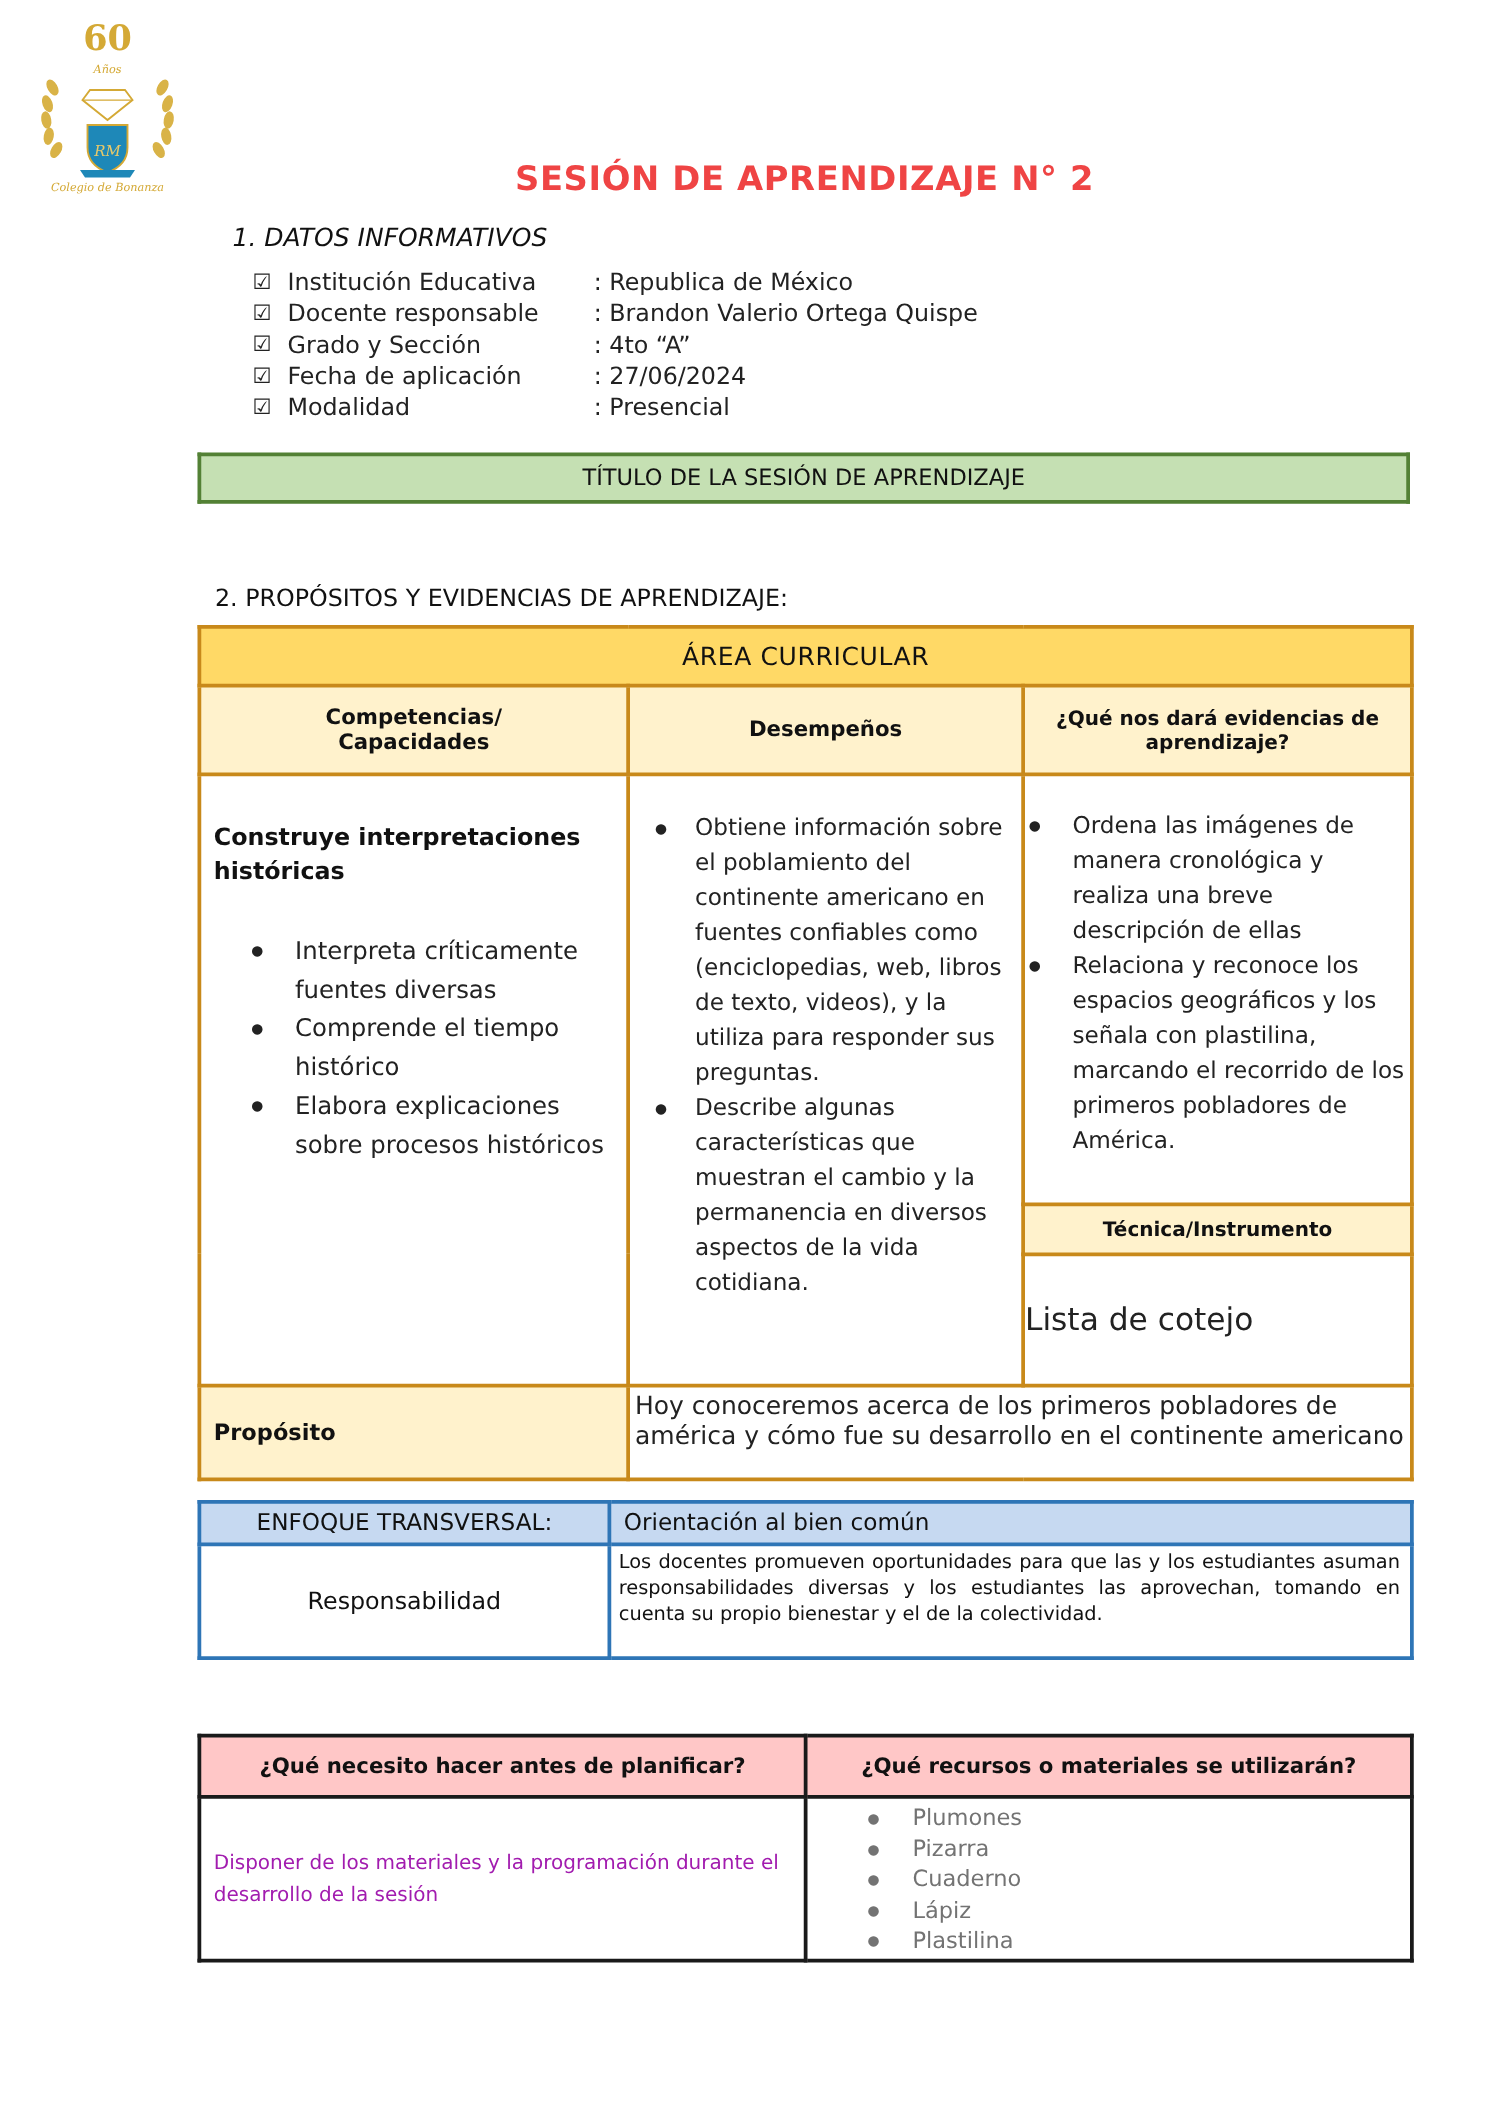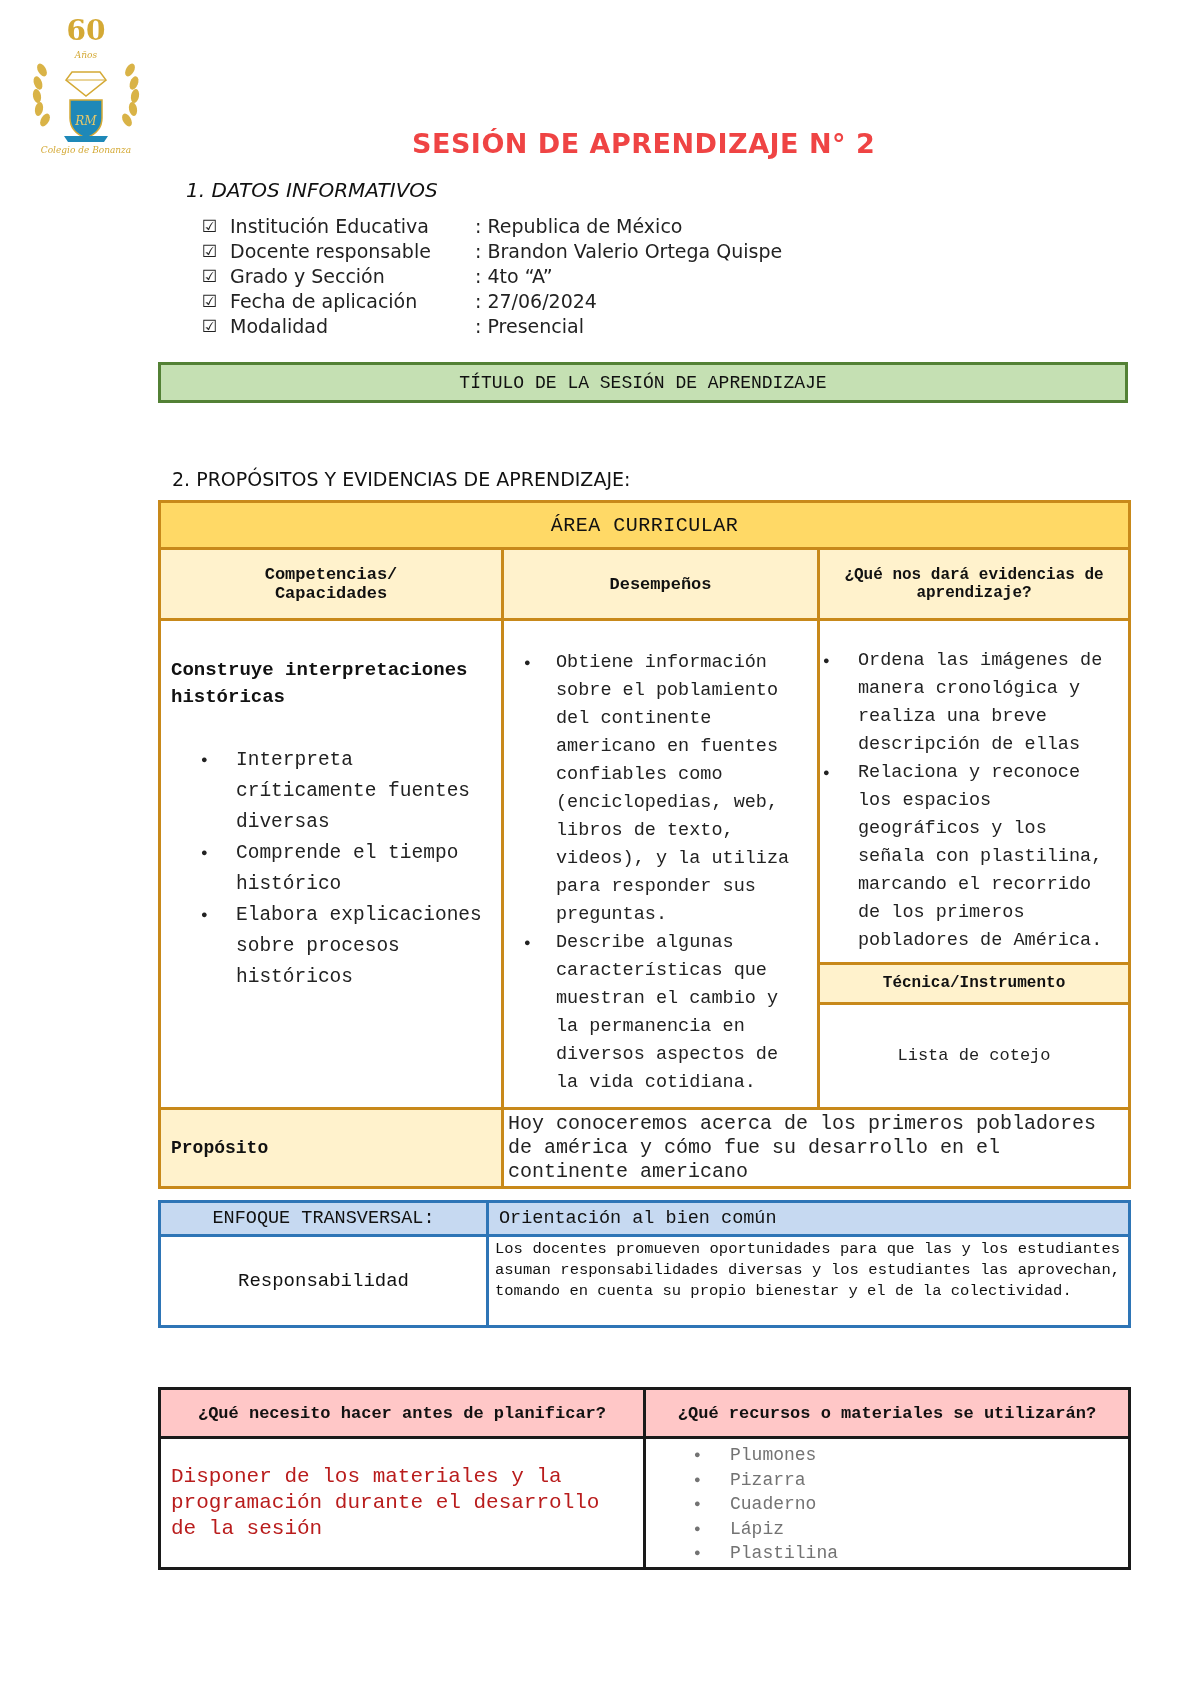--- a/index.html
+++ b/index.html
@@ -12,21 +12,21 @@
   .s1 { left: 186px; top: 178px; font-style: italic; }
   .s2 { left: 172px; top: 468px; font-size: 19px; }
 
   .datos { position: absolute; left: 202px; top: 214px; font-size: 19px; line-height: 25px; color: #222; }
   .datos .row { display: flex; }
   .datos .chk { width: 28px; font-size: 17px; }
   .datos .lbl { width: 245px; }
   .datos .val { }
 
   table { border-collapse: collapse; position: absolute; left: 158px; width: 970px; table-layout: fixed; }
-  td { vertical-align: middle; padding: 0; font-family: Liberation Mono, monospace; }
+  td { vertical-align: middle; padding: 0; }
 
   
   .t-title td { border: 3px solid #538135; text-align: center; font-size: 18px; }
   .t-title .hdr { background: #c5e0b3; height: 35px; }
   .t-title .val { background: #fff; height: 46px; }
 
   
   .t-area td { border: 3px solid #c8891a; }
   .t-area .area-h { background: #ffd966; height: 44px; text-align: center; font-size: 20px; letter-spacing: 0.5px; }
   .t-area .col-h { background: #fff2cc; text-align: center; font-weight: bold; font-size: 17px; height: 68px; }
@@ -36,37 +36,37 @@
   ul { margin: 0; padding: 0; list-style: none; }
   ul li { position: relative; }
   ul li::before { content: "●"; position: absolute; font-size: 11px; }
   .comp-list { padding: 34px 8px 0 75px; line-height: 31px; font-size: 19.5px; color: #222;}
   .comp-list li::before { left: -35px; top: 0; }
   .des-list { padding: 28px 6px 0 52px; color: #222; }
   .des-list li::before { left: -32px; }
   .evi-list { padding: 26px 4px 0 38px; color: #222; }
   .evi-list li::before { left: -35px; }
   .tec-h { background: #fff2cc !important; font-weight: bold; text-align: center; font-size: 16px; height: 36px; }
-  .tec-v { text-align: center; font-size: 17px; height: 102px; color: #222; }
+  .tec-v { text-align: left; font-size: 25px; height: 102px; color: #222; }
   .prop-l { background: #fff2cc; font-weight: bold; font-size: 18px; padding-left: 10px !important; height: 72px; }
   .prop-v { font-size: 20px; line-height: 24px; padding: 2px 4px !important; color: #222; vertical-align: top !important; }
 
   
   .t-enf td { border: 3px solid #2e75b6; }
   .t-enf .h1 { background: #c6d9f1; height: 31px; font-size: 18.5px; }
   .t-enf .h1.l { text-align: center; }
   .t-enf .h1.r { padding-left: 10px; }
   .t-enf .h2 { background: #c6d9f1; height: 29px; text-align: center; font-size: 19px; }
   .t-enf .val-l { text-align: center; font-size: 19px; height: 88px; }
   .t-enf .val-r { font-size: 15.5px; line-height: 21px; text-align: justify; padding: 2px 8px 0 6px; vertical-align: top; }
 
   
   .t-plan td { border: 3px solid #1a1a1a; }
   .t-plan .ph { background: #ffc7c7; height: 46px; text-align: center; font-weight: bold; font-size: 17px; }
-  .t-plan .pl { font-size: 21px; line-height: 26px; padding: 0 10px; height: 128px; color: #b91c1c; }
+  .t-plan .pl { font-size: 16px; line-height: 26px; padding: 0 10px; height: 128px; color: #a21caf; }
   .t-plan .pr { font-size: 18px; line-height: 24.5px; vertical-align: top; padding-top: 4px; color: #737373; }
   .mat-list { padding-left: 84px; }
   .mat-list li::before { left: -36px; }
 </style>
 </head>
 <body>
 
 <div class="logo">
   <svg width="120" height="145" viewBox="0 0 120 145">
     <text x="60" y="30" text-anchor="middle" font-family="DejaVu Serif, serif" font-size="28" fill="#d4a935" font-weight="bold">60</text>

